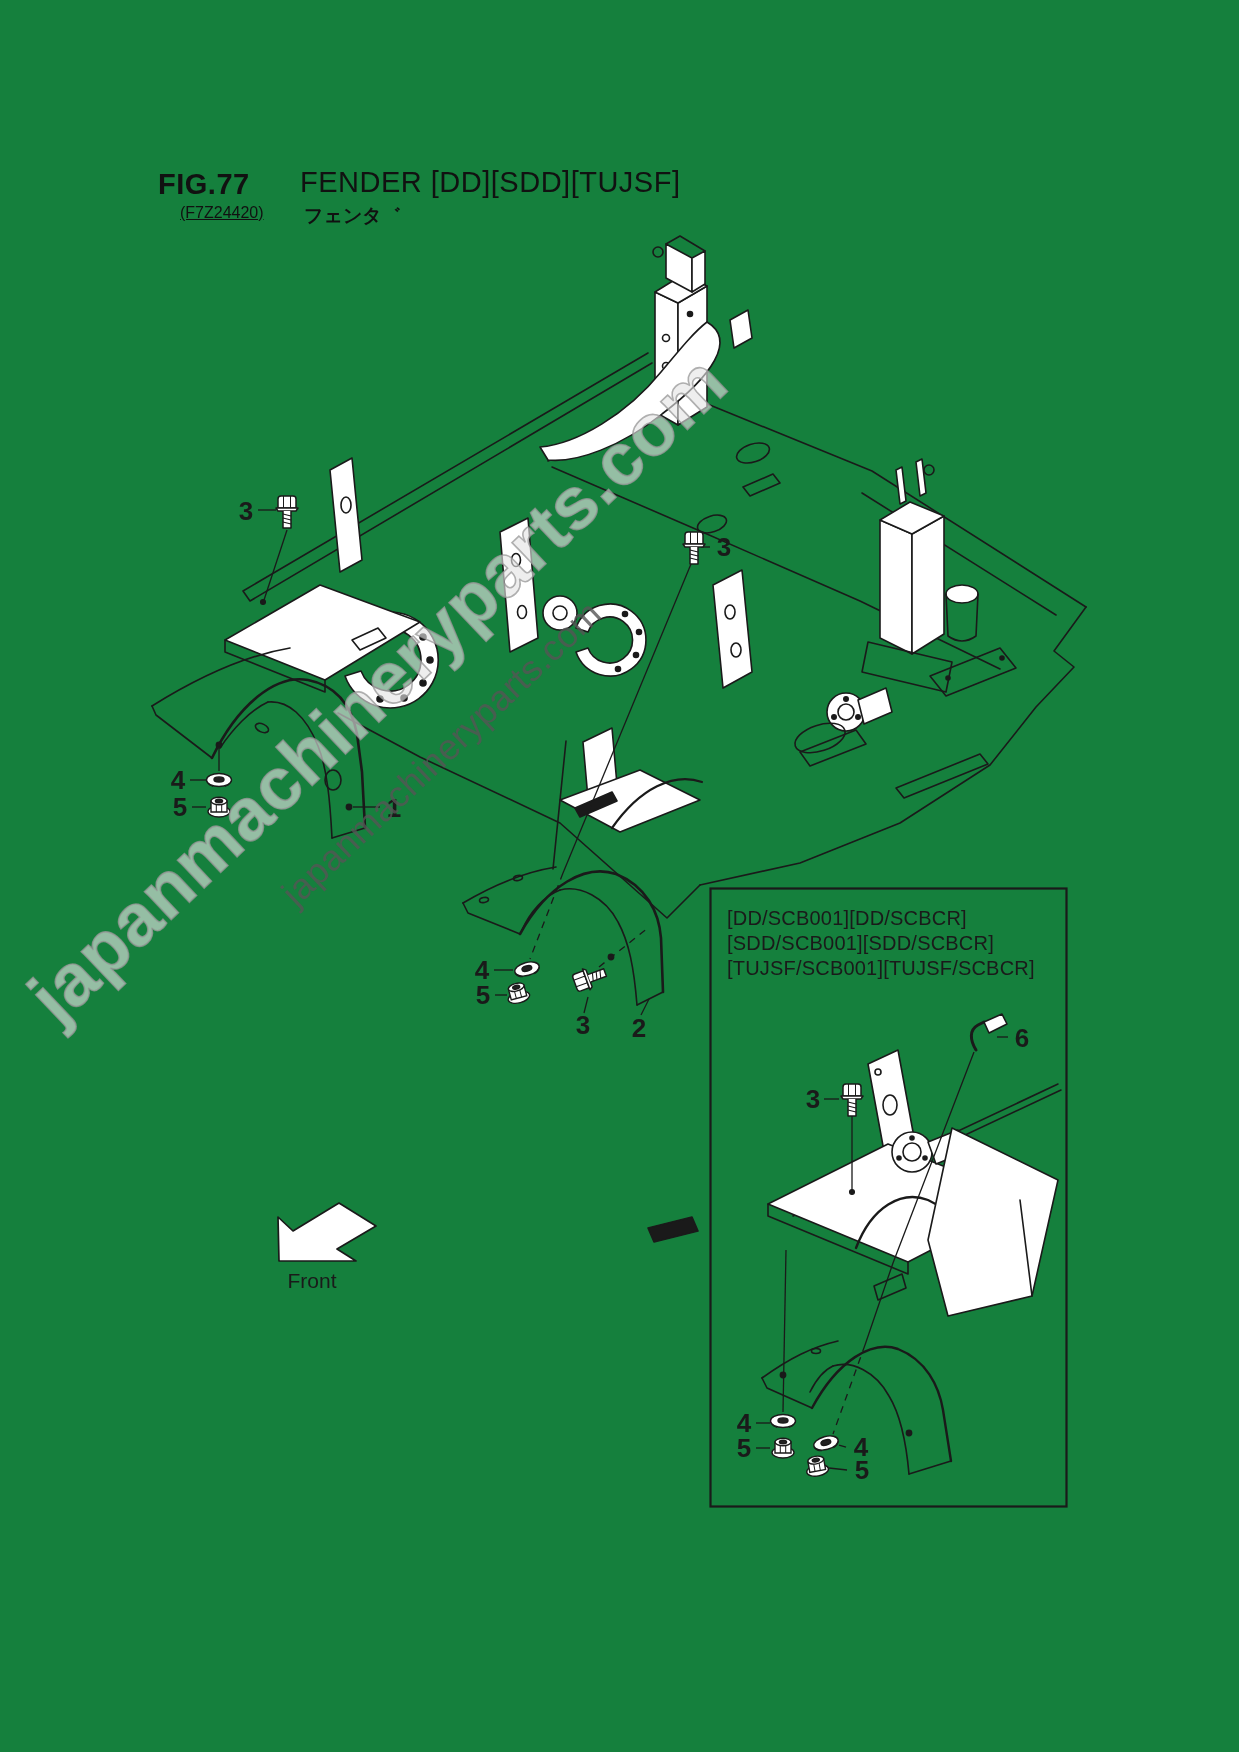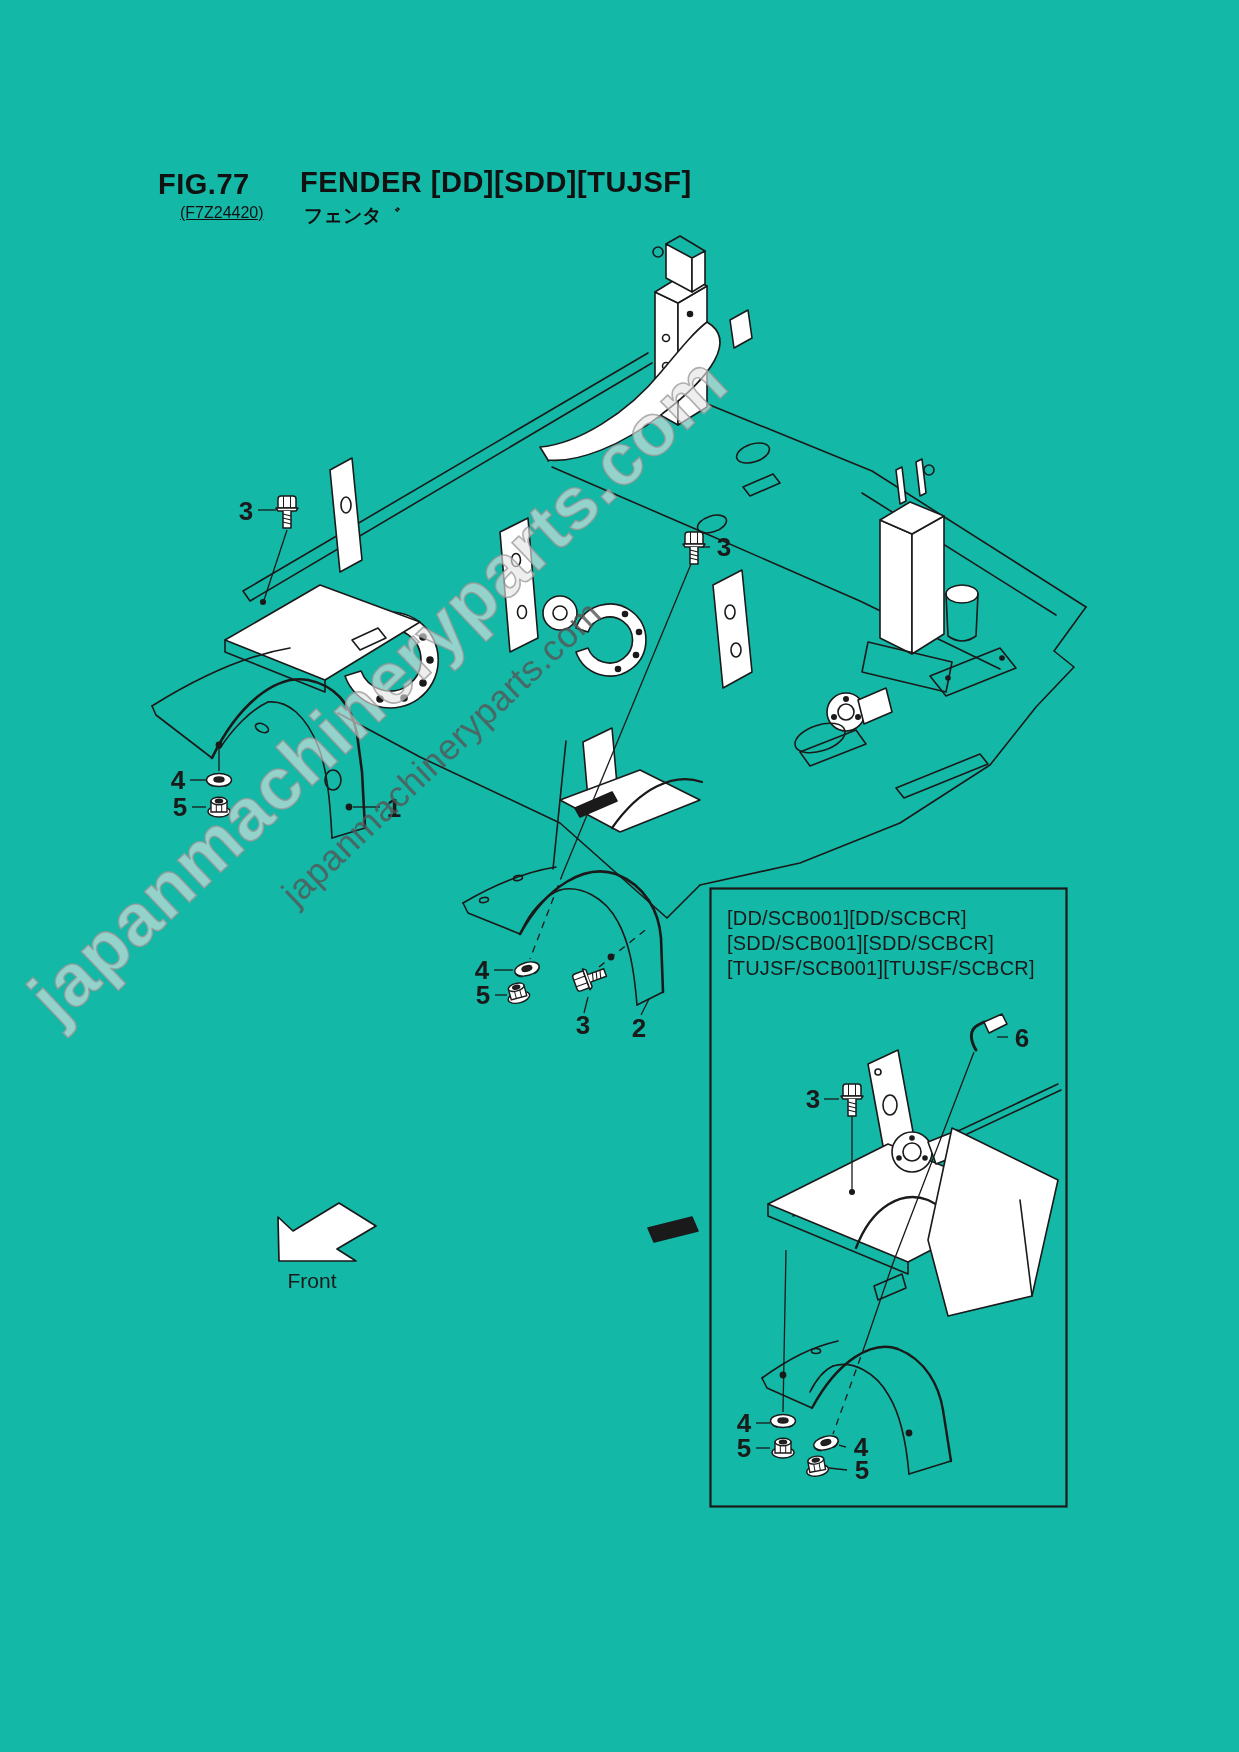--- a/index.html
+++ b/index.html
@@ -1,20 +1,20 @@
 <!DOCTYPE html>
 <html><head>
 <meta charset="utf-8">
 <style>
   html,body{margin:0;padding:0;background:#fff;}
-  .page{position:relative;width:1239px;height:1752px;background:#14b8a6;overflow:hidden;
+  .page{position:relative;width:1239px;height:1752px;background:#15803d;overflow:hidden;
         font-family:"Liberation Sans",sans-serif;color:#111;}
   .hdr{position:absolute;white-space:nowrap;}
   .fig-label{left:158px;top:168px;font-size:29px;font-weight:bold;letter-spacing:.5px;}
-  .fig-title{left:300px;top:166px;font-size:29px;font-weight:bold;letter-spacing:.5px;}
+  .fig-title{left:300px;top:166px;font-size:29px;font-weight:normal;letter-spacing:.5px;}
   .fig-code{left:180px;top:204px;font-size:16px;text-decoration:underline;}
   .fig-jp{left:304px;top:203px;font-size:19px;font-weight:bold;}
   svg{position:absolute;left:0;top:0;}
   svg text{font-family:"Liberation Sans",sans-serif;}
   .callout{font-size:26px;font-weight:600;fill:#1a1a1a;}
   .variant{font-size:20px;fill:#1a1a1a;font-weight:400;letter-spacing:.2px;}
   .front-label{font-size:21px;fill:#1a1a1a;}
   .wm-big{font-size:73px;font-weight:bold;fill:#e3e3e3;fill-opacity:.62;
           stroke:#979797;stroke-opacity:.75;stroke-width:1.6px;letter-spacing:1px;}
   .wm-small{font-size:36px;fill:#555;fill-opacity:.8;letter-spacing:.5px;}

